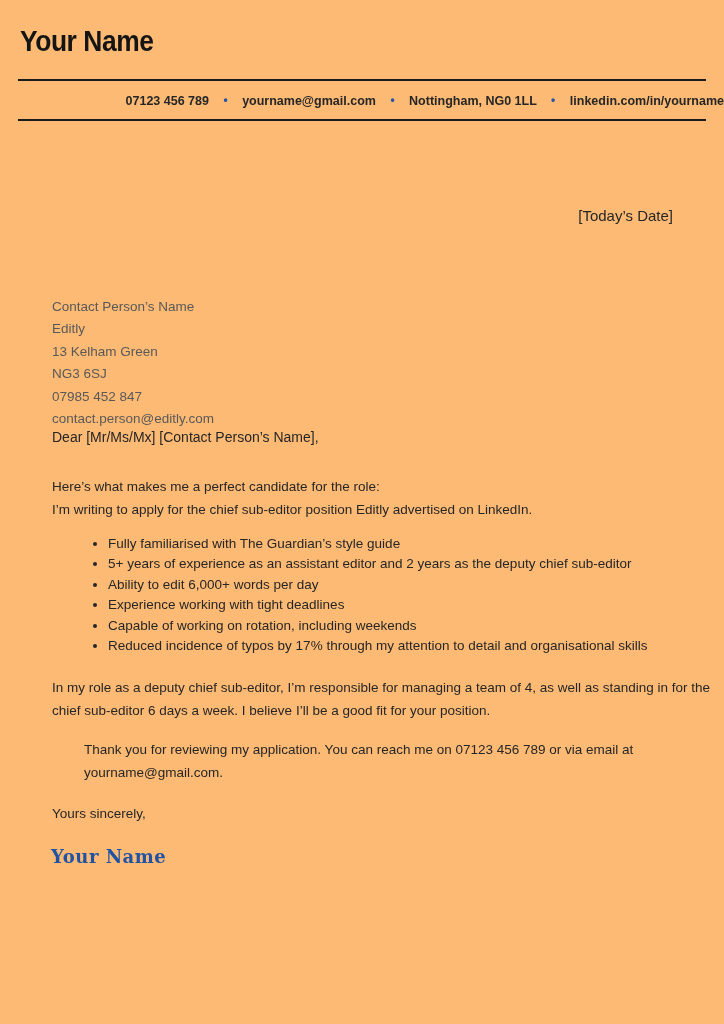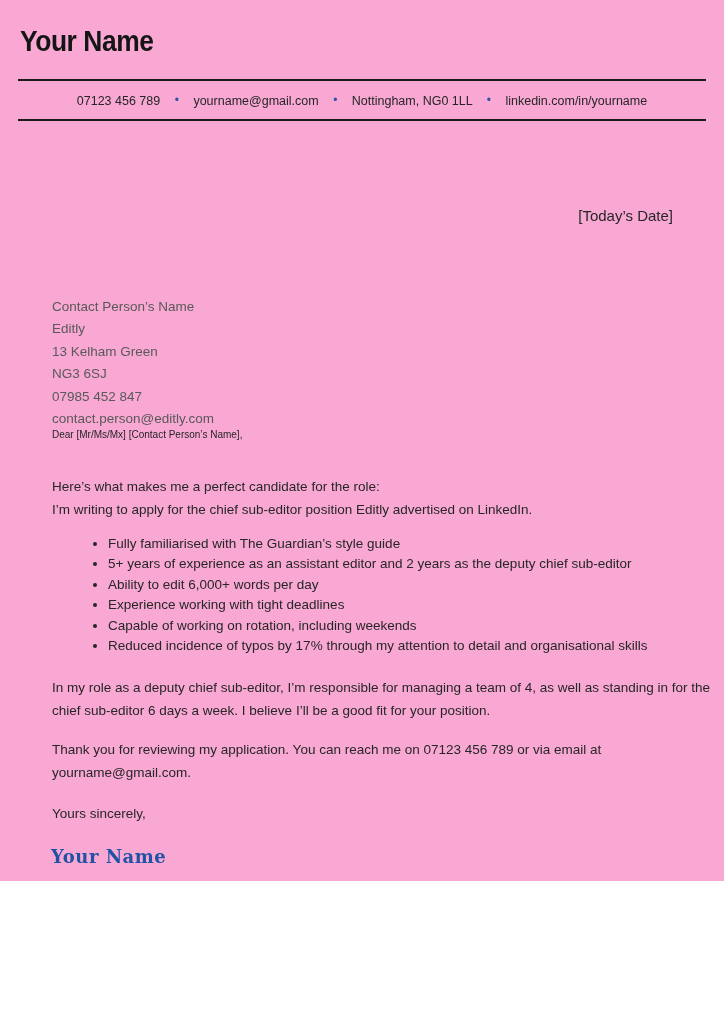--- a/index.html
+++ b/index.html
@@ -1,21 +1,21 @@
 <!DOCTYPE html>
 <html><head>
 <meta charset="utf-8">
 <style>
   * { margin: 0; padding: 0; box-sizing: border-box; }
   html, body { background: #ffffff; }
   .page {
     position: relative;
     width: 724px;
-    height: 881px;
-    background: #f9a8d4;
+    height: 1024px;
+    background: #fdba74;
     font-family: "Liberation Sans", sans-serif;
     color: #2b2b2b;
     overflow: hidden;
   }
   .header-name {
     position: absolute;
     left: 20px;
     top: 24px;
     font-size: 30px;
     font-weight: 700;
@@ -32,24 +32,25 @@
     height: 2px;
     background: #1a1a1a;
   }
   .rule-top { top: 79px; }
   .rule-bottom { top: 119px; }
   .contact-row {
     position: absolute;
     top: 94px;
     left: 0;
     width: 724px;
-    text-align: center;
+    text-align: right;
     font-size: 12.5px;
     color: #262626;
     white-space: nowrap;
+    font-weight: bold;
   }
   .contact-row .sep-dot {
     display: inline-block;
     margin: 0 11px;
     font-size: 12px;
     position: relative;
     top: -1px;
   }
   .date-line {
     position: absolute;
@@ -63,21 +64,21 @@
     left: 52px;
     top: 252px;
     font-size: 13.5px;
     line-height: 22.4px;
     color: #595959;
   }
   .salutation {
     position: absolute;
     left: 52px;
     top: 429px;
-    font-size: 10px;
+    font-size: 14px;
     color: #262626;
   }
   .para {
     position: absolute;
     left: 52px;
     width: 640px;
     font-size: 13.5px;
     line-height: 23px;
     color: #262626;
   }
@@ -89,21 +90,21 @@
     top: 534px;
     width: 640px;
     font-size: 13.5px;
     line-height: 20.4px;
     color: #262626;
     list-style: disc;
     padding-left: 43px;
   }
   .bullet-list li { white-space: nowrap; margin-left: 13px; }
   .body-para { top: 676px; }
-  .thanks-para { top: 739px; line-height: 22.5px; }
+  .thanks-para { top: 739px; line-height: 22.5px; margin-left: 32px; }
   .closing-line {
     position: absolute;
     left: 52px;
     top: 806px;
     font-size: 13.5px;
     color: #262626;
   }
   .signature-name {
     position: absolute;
     left: 51px;

